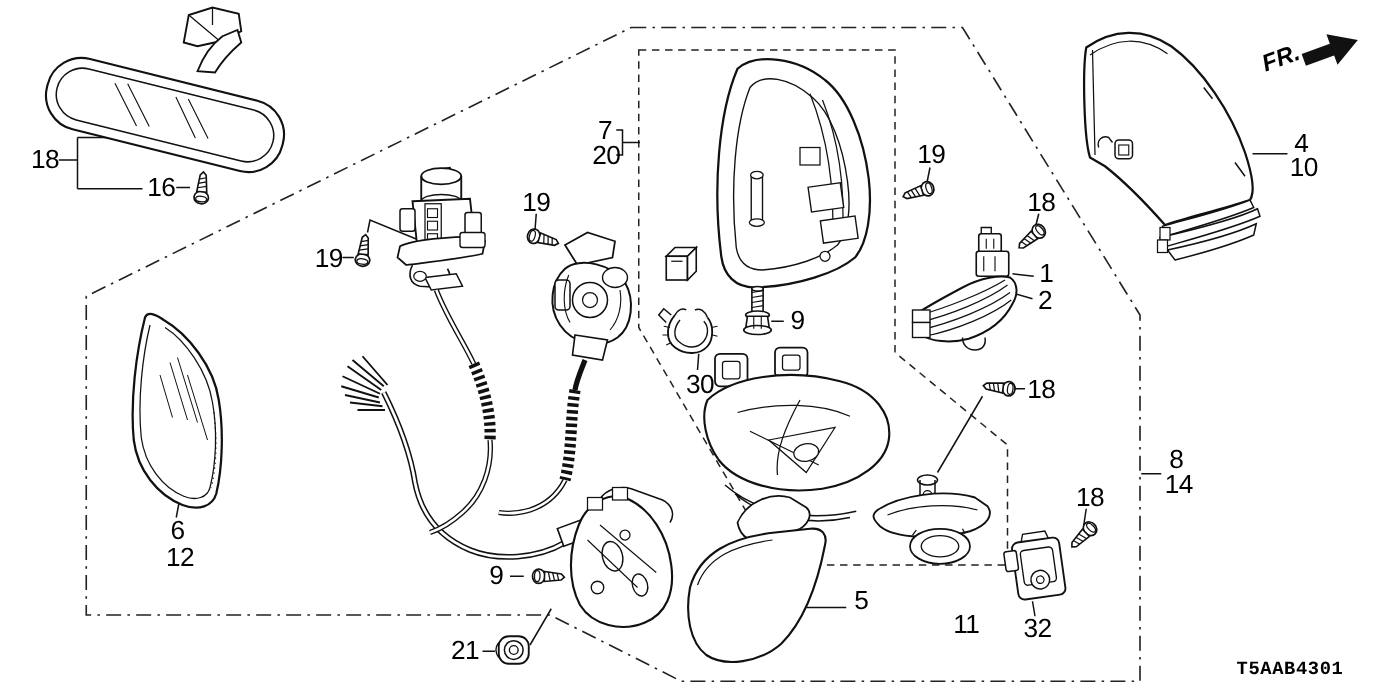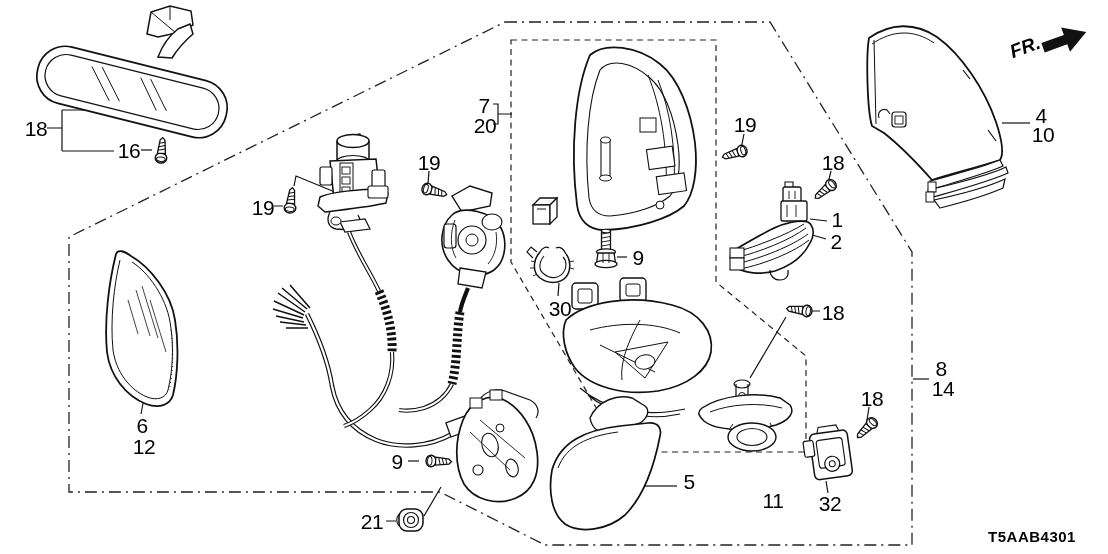--- a/index.html
+++ b/index.html
@@ -282,15 +282,15 @@
       <div class="callout" style="left: 397px; top: 461px;">9</div>
       <div class="callout" style="left: 372px; top: 521px;">21</div>
       <div class="callout" style="left: 142px; top: 425px;">6</div>
       <div class="callout" style="left: 144px; top: 446px;">12</div>
       <div class="callout" style="left: 689px; top: 481px;">5</div>
       <div class="callout" style="left: 725px; top: 500px; margin-left: 48px;">11</div>
     </div>
 
 <div class="fr-label" style="left:1025px;top:47px;">FR.</div>
 
-<div class="diagram-code" style="left:1032px;top:536px;">T5AAB4301</div>
+<div class="diagram-code" style="left:1032px;top:536px;font-family:Liberation Mono, monospace;">T5AAB4301</div>
 
 </div>
 
 </body></html>

